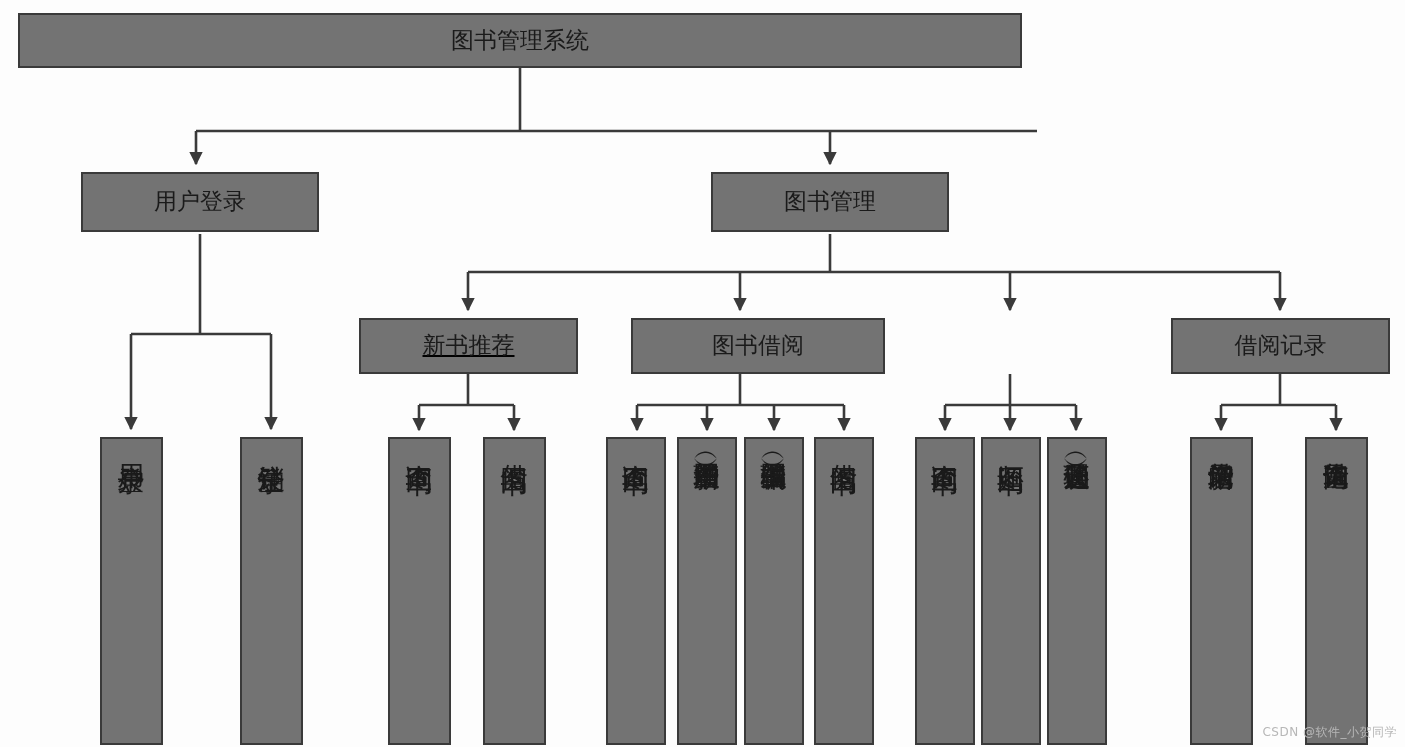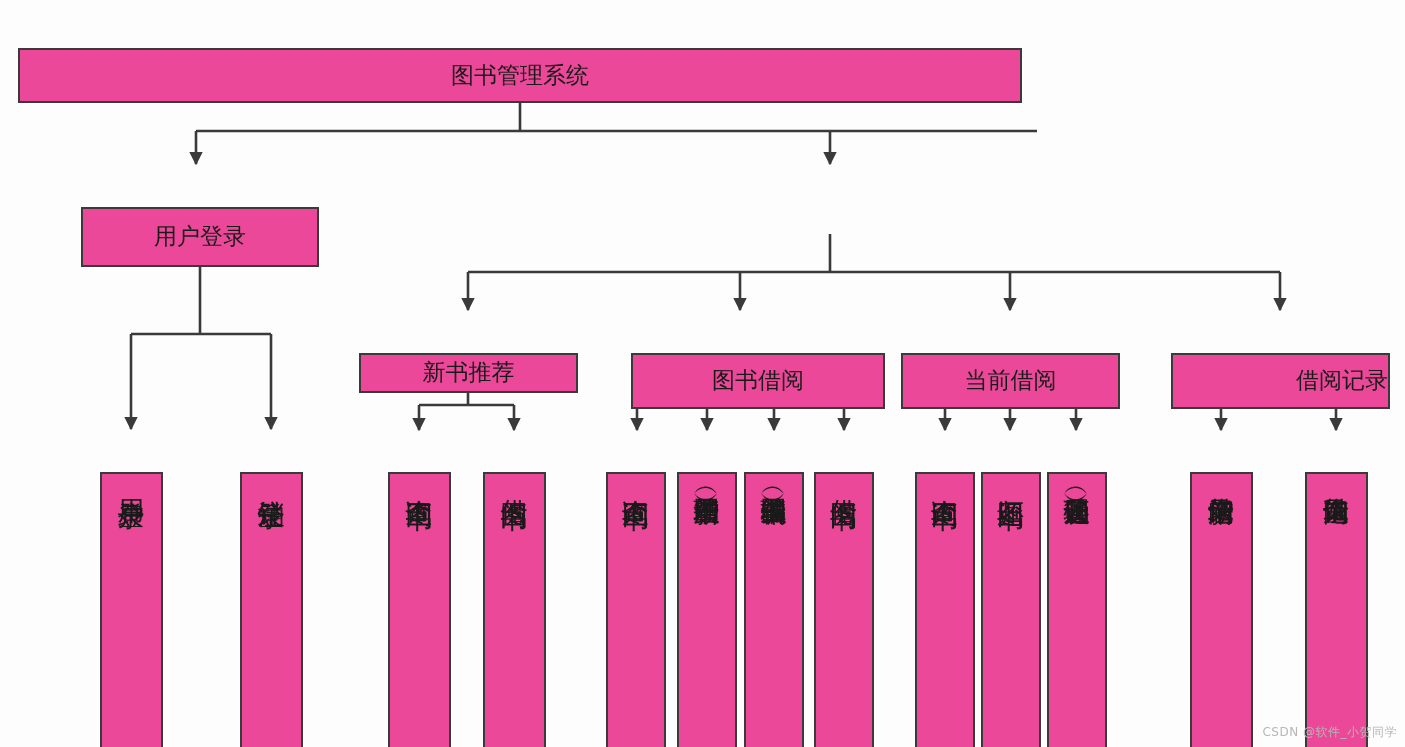--- a/index.html
+++ b/index.html
@@ -22,27 +22,26 @@
   svg.edges {
     position: absolute;
     left: 0;
     top: 0;
     width: 1405px;
     height: 747px;
   }
   .node {
     position: absolute;
     box-sizing: border-box;
-    background: #ec4899;
+    background: #737373;
     border: 2.5px solid #3a3a3a;
     display: flex;
     align-items: center;
     justify-content: center;
     overflow: hidden;
-    margin-top: 35px;
   }
   .node .label {
     color: #1a1a1a;
     line-height: 1.12;
     text-align: center;
     white-space: nowrap;
   }
   .node.horiz .label {
     font-size: 23px;
     writing-mode: horizontal-tb;
@@ -129,31 +128,31 @@
     </g>
   </svg>
 
   <div class="node horiz" style="left:18px; top:13px; width:1004px; height:55px;">
     <span class="label">图书管理系统</span>
   </div>
 
   <div class="node horiz" style="left:81px; top:172px; width:238px; height:60px;">
     <span class="label">用户登录</span>
   </div>
-
-  <div class="node horiz" style="left:359px; top:318px; width:219px; height:40px;">
+  <div class="node horiz" style="left:711px; top:172px; width:238px; height:60px;">
+    <span class="label">图书管理</span>
+  </div>
+
+  <div class="node horiz" style="left:359px; top:318px; width:219px; height:56px;text-decoration:underline;">
     <span class="label">新书推荐</span>
   </div>
   <div class="node horiz" style="left:631px; top:318px; width:254px; height:56px;">
     <span class="label">图书借阅</span>
   </div>
-  <div class="node horiz" style="left:901px; top:318px; width:219px; height:56px;">
-    <span class="label">当前借阅</span>
-  </div>
-  <div class="node horiz" style="left:1171px; top:318px; width:219px; height:56px;justify-content:flex-end;">
+  <div class="node horiz" style="left:1171px; top:318px; width:219px; height:56px;">
     <span class="label">借阅记录</span>
   </div>
 
   <div class="node vert" style="left:100px; top:437px; width:63px; height:308px;">
     <span class="label">用户登录</span>
   </div>
   <div class="node vert" style="left:240px; top:437px; width:63px; height:308px;">
     <span class="label">注销登录</span>
   </div>
 

